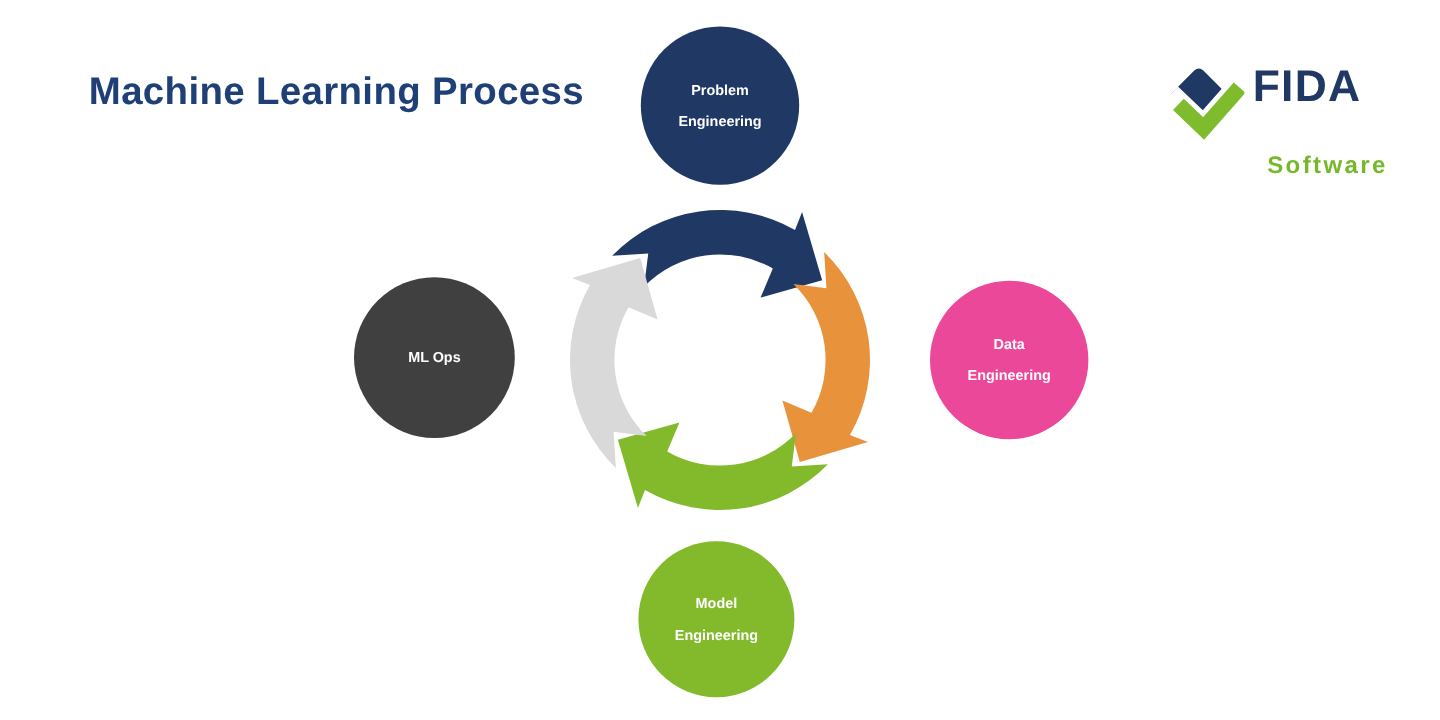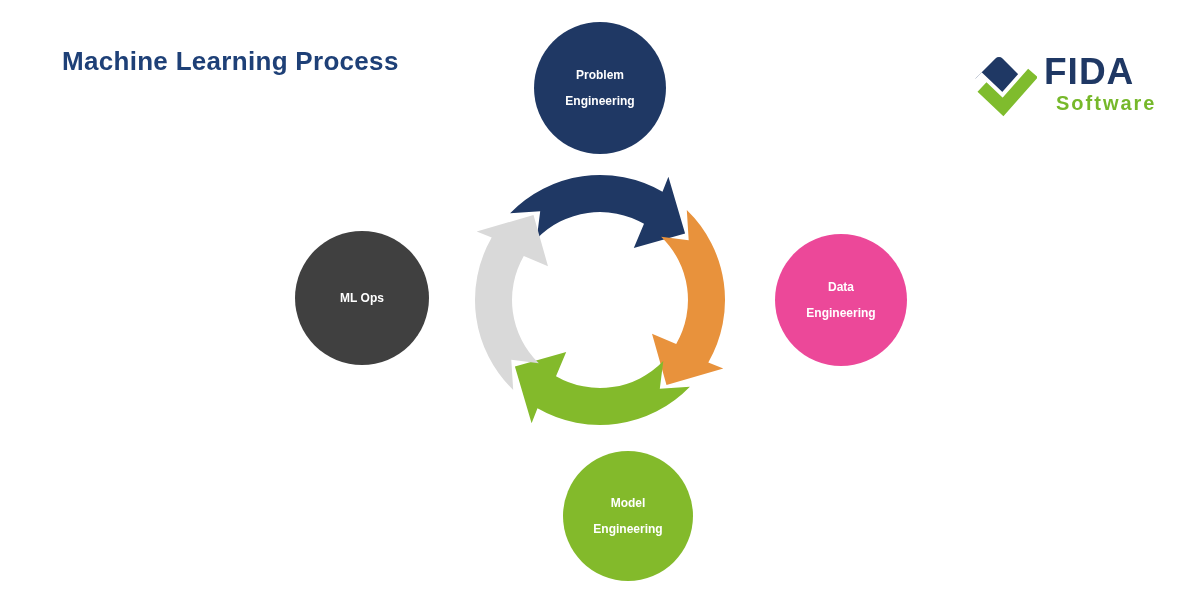--- a/index.html
+++ b/index.html
@@ -8,35 +8,35 @@
     background: #ffffff;
     position: relative;
     overflow: hidden;
     font-family: "Liberation Sans", sans-serif;
   }
 
   
   .page-title {
     position: absolute;
     left: 62px; top: 46px;
-    font-size: 26px;
+    font-size: 32px;
     font-weight: bold;
     letter-spacing: 0.3px;
-    margin: 0;
+    margin: 12px;
   }
 
   
   .logo {
     position: absolute;
     left: 973px; top: 55px;
     display: flex;
     align-items: flex-start;
   }
   .logo-icon { width: 64px; height: 62px; display: block; }
-  .logo-text { margin-left: 7px; display: flex; flex-direction: column; }
+  .logo-text { margin-left: 7px; display: flex; flex-direction: column; gap: 35px; }
   .logo-name {
     font-size: 37px;
     font-weight: bold;
     letter-spacing: 1px;
     line-height: 33px;
     margin-top: 0px;
   }
   .logo-subtitle {
     font-size: 20px;
     font-weight: bold;
@@ -61,21 +61,21 @@
     flex-direction: column;
     align-items: center;
     justify-content: center;
     text-align: center;
     font-weight: bold;
     font-size: 12px;
     line-height: 26px;
   }
   .step-problem { left: 534px; top: 22px;  width: 132px; height: 132px; }
   .step-data    { left: 775px; top: 234px; width: 132px; height: 132px; }
-  .step-model   { left: 563px; top: 451px; width: 130px; height: 130px; align-items: center; }
+  .step-model   { left: 532px; top: 451px; width: 130px; height: 130px; align-items: center; }
   .step-mlops   { left: 295px; top: 231px; width: 134px; height: 134px; }
 </style>
 </head>
 <body>
 
 <h1 class="page-title" style="color: rgb(30, 64, 119);">Machine Learning Process</h1>
 
 <div class="logo">
   <svg class="logo-icon" viewBox="0 0 64 60">
     <rect x="7.6" y="6.6" width="36.8" height="36.8" rx="5" transform="rotate(45 26 25)" style="fill: rgb(31, 56, 100);"></rect>

